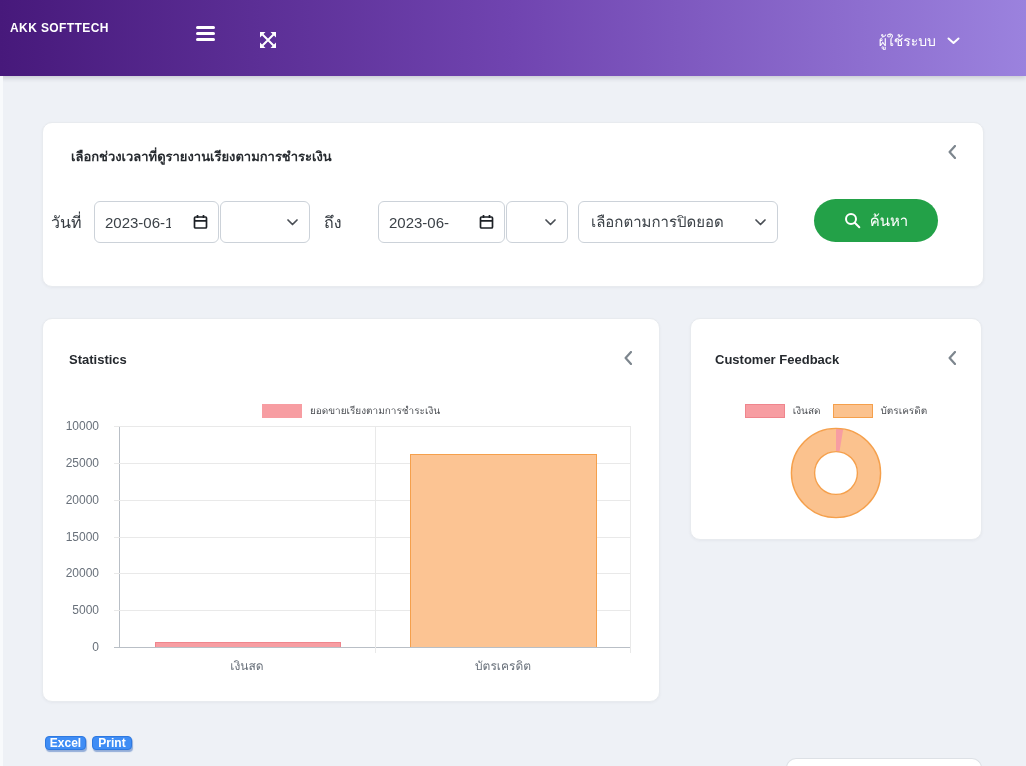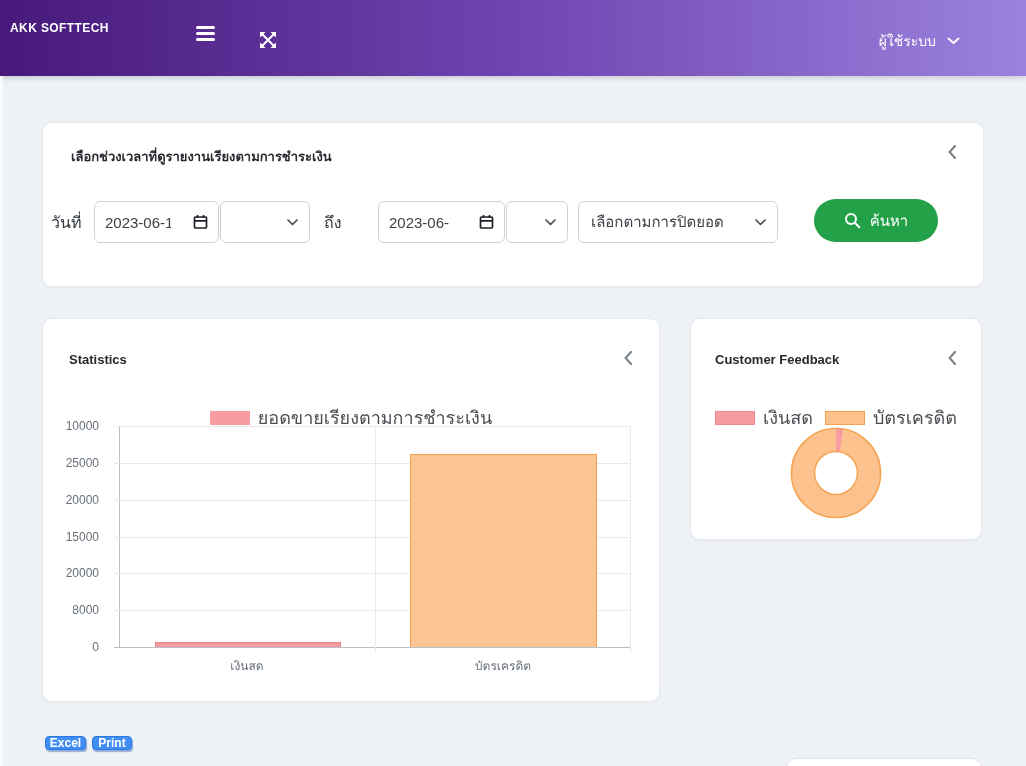--- a/index.html
+++ b/index.html
@@ -69,21 +69,21 @@
     font-family:inherit;
   }
 
   
   .stats-card { left:42px; top:318px; width:618px; height:384px; }
   .stats-card .card-title { left:26px; top:33px; }
   .stats-card .collapse { right:24px; top:31px; }
   .chart-legend {
     position:absolute; left:0; right:0;
     display:flex; align-items:center; justify-content:center; gap:8px;
-    font-size:18px; color:#4a4d52;
+    font-size:10px; color:#4a4d52;
   }
   .stats-card .chart-legend { top:84px; }
   .swatch { width:40px; height:14px; display:inline-block; border:1px solid transparent; }
 
   .bar-area { position:absolute; left:76px; top:107px; width:512px; height:221px; border-left:1px solid #b9bfc6; }
   .gridline { position:absolute; left:-6px; right:0; height:1px; background:#e9e9e9; }
   .gridline.zero { background:#b9bfc6; }
   .vgridline { position:absolute; top:0; bottom:-6px; width:1px; background:#e9e9e9; }
   .yaxis { position:absolute; left:10px; top:107px; width:60px; height:221px; }
   .ytick { position:absolute; right:14px; transform:translateY(-50%); font-size:12px; color:#68707a; }
@@ -208,21 +208,21 @@
       <svg width="8" height="14" viewBox="0 0 8 14" fill="none">
         <path d="M7 1 L1.6 7 L7 13" stroke="#7d868e" stroke-width="2.2" stroke-linecap="round" stroke-linejoin="round"></path>
       </svg>
     </span>
     <div class="chart-legend">
       <span class="swatch" id="bar-legend-swatch" style="background: rgb(247, 157, 162); border-color: rgb(247, 157, 162);"></span>
       <span>ยอดขายเรียงตามการชำระเงิน</span>
     </div>
     <div class="yaxis" id="bar-yaxis">
         <div class="ytick" style="top: 100%;">0</div>
-        <div class="ytick" style="top: 83.3333%;">8000</div>
+        <div class="ytick" style="top: 83.3333%;">5000</div>
         <div class="ytick" style="top: 66.6667%;">20000</div>
         <div class="ytick" style="top: 50%;">15000</div>
         <div class="ytick" style="top: 33.3333%;">20000</div>
         <div class="ytick" style="top: 16.6667%;">25000</div>
         <div class="ytick" style="top: 0%;">10000</div>
       </div>
     <div class="bar-area" id="bar-plot">
         <div class="gridline zero" style="top: 100%;"></div>
         <div class="gridline" style="top: 83.3333%;"></div>
         <div class="gridline" style="top: 66.6667%;"></div>

